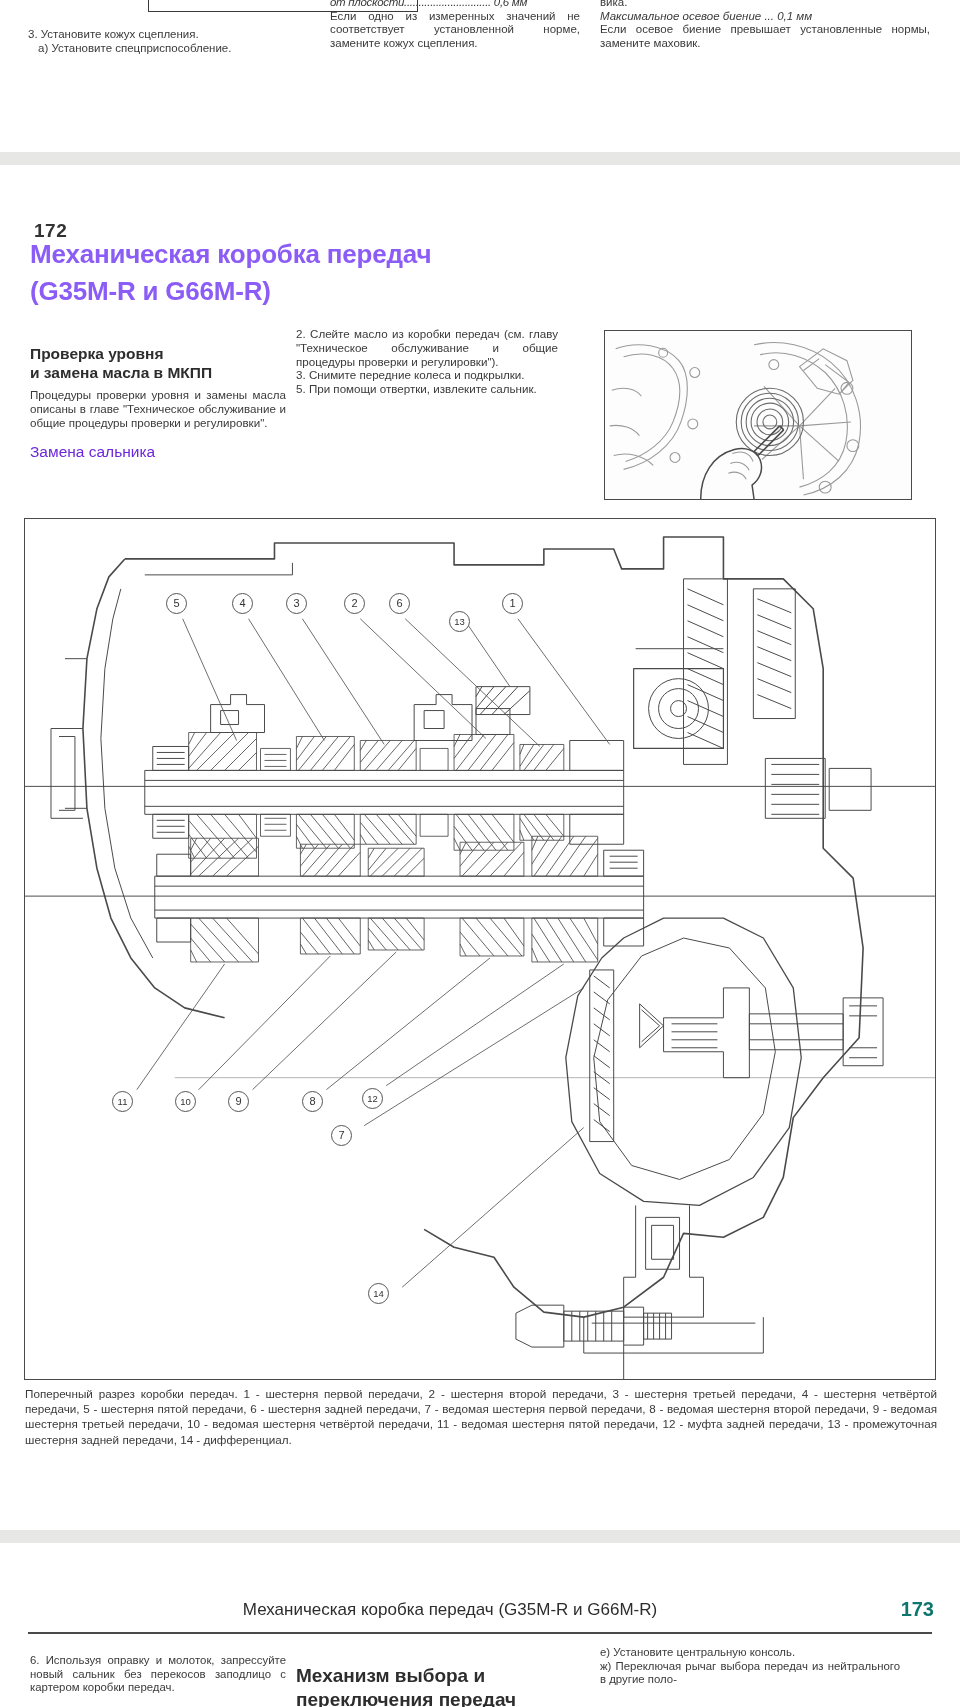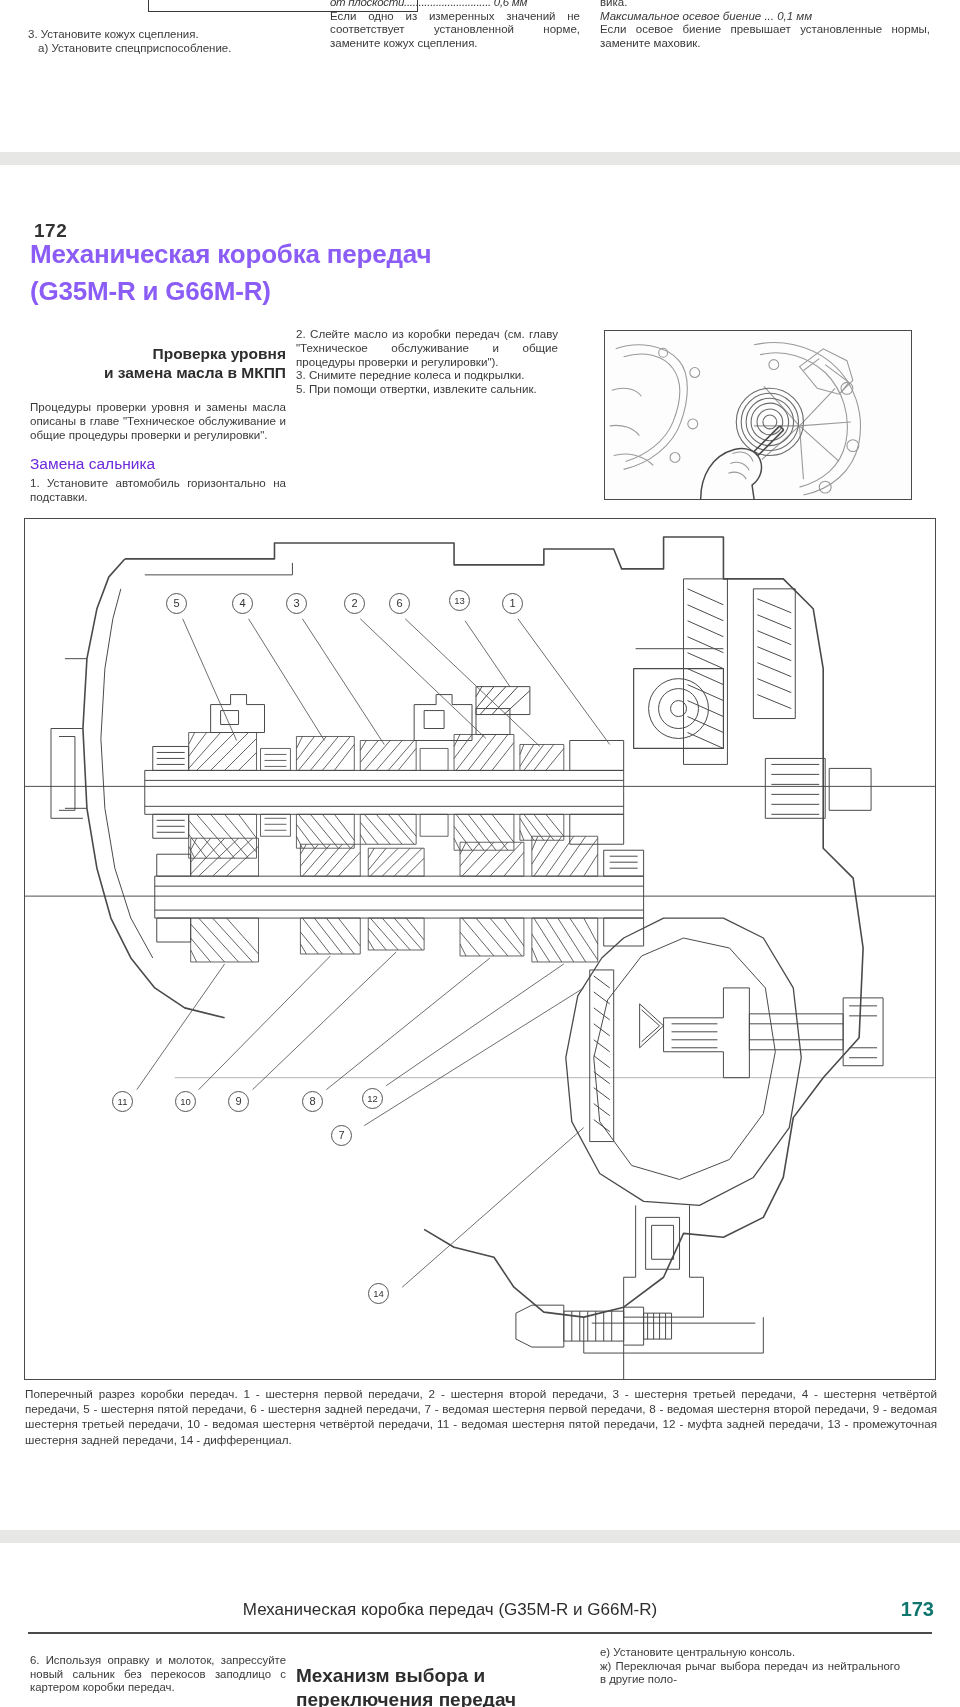--- a/index.html
+++ b/index.html
@@ -44,21 +44,21 @@
     color:#8b5cf6; letter-spacing:-0.2px;
   }
 
   
   .col { position:absolute; font-size:11.6px; line-height:13.8px; color:#3a3a3a; text-align:justify; }
   .col-l { left:30px; top:345px; width:256px; }
   .col-m { left:296px; top:327px; width:262px; }
 
   .sub-h {
     font-size:15.5px; font-weight:bold; line-height:18.5px;
-    color:#2d2d2d; margin:0 0 18px 0; text-align:right;
+    color:#2d2d2d; margin:0 0 6px 0; text-align:left;
   }
   .sub-h2 {
     font-size:15.5px; font-weight:normal; line-height:18.5px;
     color:#6d28d9; margin:14px 0 2px 0; text-align:left;
   }
   .para { margin:0 0 0 0; }
   .para + .para { margin-top:0px; }
 
   
   .inset {
@@ -144,21 +144,20 @@
     <div>(G35M-R и G66M-R)</div>
   </div>
 
   <div class="col col-l">
     <div class="sub-h">
       <div>Проверка уровня</div>
       <div>и замена масла в МКПП</div>
     </div>
     <p class="para">Процедуры проверки уровня и замены масла описаны в главе "Техническое обслуживание и общие процедуры проверки и регулировки".</p>
     <div class="sub-h2">Замена сальника</div>
-    <p class="para">1. Установите автомобиль горизонтально на подставки.</p>
   </div>
 
   <div class="col col-m">
     <p class="para">2. Слейте масло из коробки передач (см. главу "Техническое обслуживание и общие процедуры проверки и регулировки").</p>
     <p class="para">3. Снимите передние колеса и подкрылки.</p>
     <p class="para">5. При помощи отвертки, извлеките сальник.</p>
   </div>
 
   <div class="inset">
     <svg viewBox="0 0 308 170" xmlns="http://www.w3.org/2000/svg" fill="none" stroke="#9a9a9a" stroke-width="1.1">
@@ -430,21 +429,21 @@
         <path d="M378,770 L560,610"></path>
       </g>
     </svg>
   </div>
 
   <div class="callout" style="left:166px;  top:593px;">5</div>
   <div class="callout" style="left:232px;  top:593px;">4</div>
   <div class="callout" style="left:286px;  top:593px;">3</div>
   <div class="callout" style="left:344px;  top:593px;">2</div>
   <div class="callout" style="left:389px;  top:593px;">6</div>
-  <div class="callout" style="left:449px;  top:590px; font-size:9.5px;">13</div>
+  <div class="callout" style="left:449px;  top:611px; font-size:9.5px;">13</div>
   <div class="callout" style="left:502px;  top:593px;">1</div>
 
   <div class="callout" style="left:112px;  top:1091px; font-size:9.5px;">11</div>
   <div class="callout" style="left:175px;  top:1091px; font-size:9.5px;">10</div>
   <div class="callout" style="left:228px;  top:1091px;">9</div>
   <div class="callout" style="left:302px;  top:1091px;">8</div>
   <div class="callout" style="left:362px;  top:1088px; font-size:9.5px;">12</div>
   <div class="callout" style="left:331px;  top:1125px;">7</div>
   <div class="callout" style="left:368px;  top:1283px; font-size:9.5px;">14</div>
 

